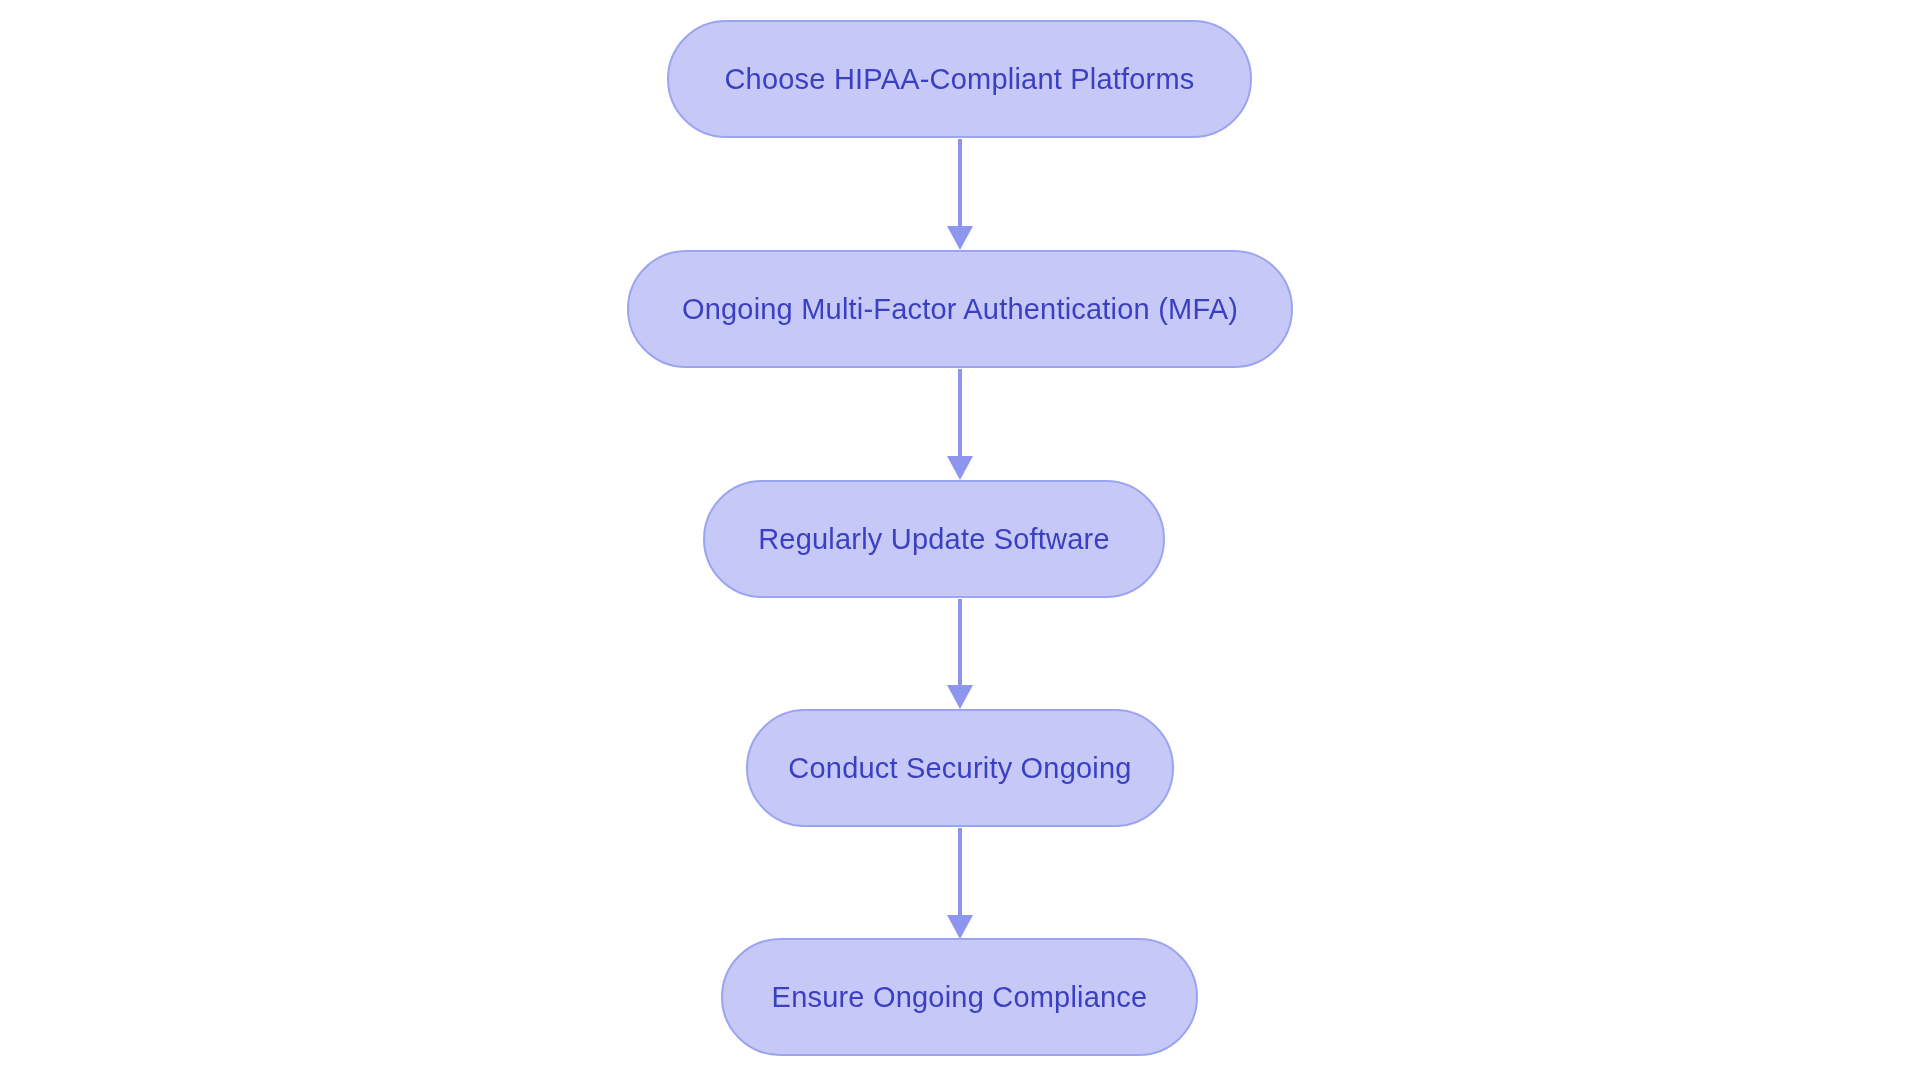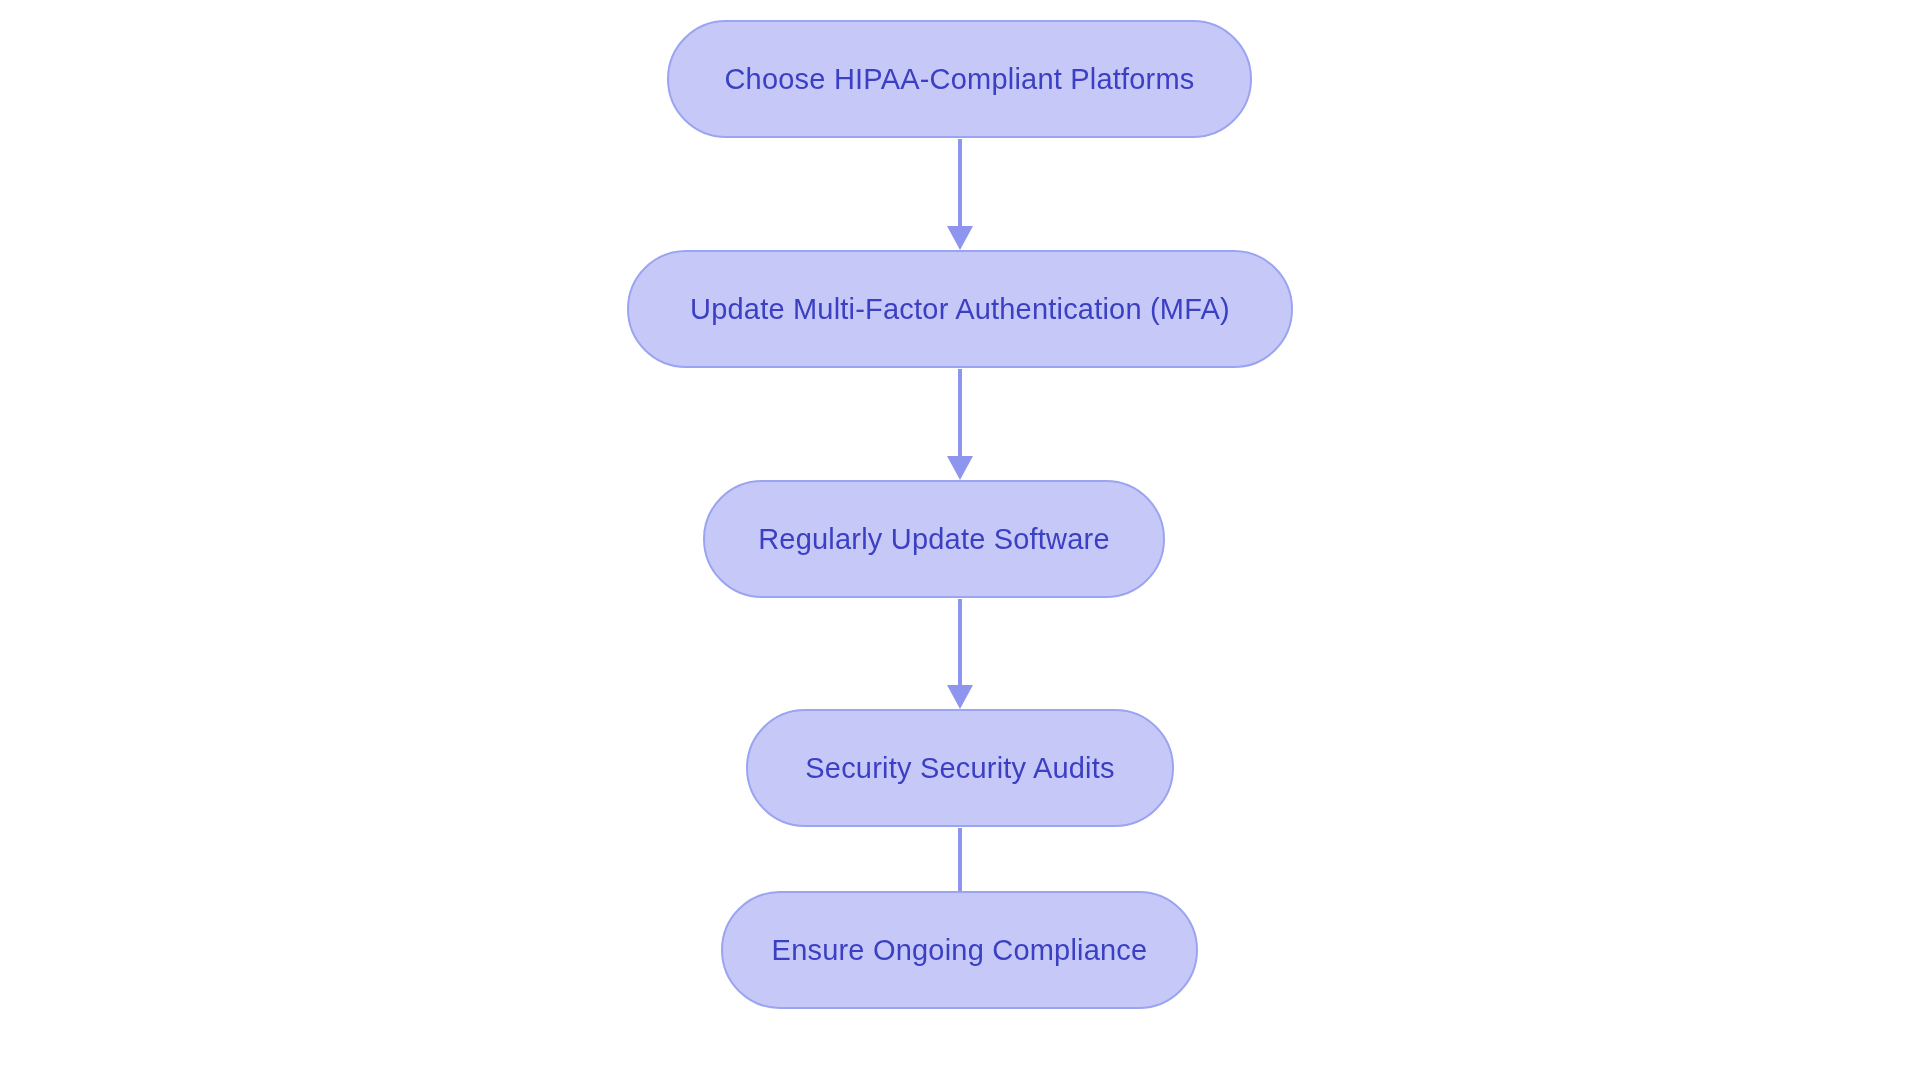--- a/index.html
+++ b/index.html
@@ -38,21 +38,21 @@
     font-size: 29px;
     letter-spacing: 0.2px;
     white-space: nowrap;
     text-align: center;
   }
 
   .node-1 { left: 667px; top: 20px;  width: 585px; }
   .node-2 { left: 627px; top: 250px; width: 666px; }
   .node-3 { left: 703px; top: 480px; width: 462px; }
   .node-4 { left: 746px; top: 709px; width: 428px; }
-  .node-5 { left: 721px; top: 891px; width: 477px; }
+  .node-5 { left: 721px; top: 938px; width: 477px; }
 
   .flow-arrow {
     position: absolute;
     left: 947px;
     width: 26px;
   }
   .arrow-1 { top: 139px; height: 111px; }
   .arrow-2 { top: 369px; height: 111px; }
   .arrow-3 { top: 599px; height: 110px; }
   .arrow-4 { top: 828px; height: 111px; }
@@ -84,39 +84,39 @@
   <div class="flow-node node-1">
     <span class="node-label">Choose HIPAA-Compliant Platforms</span>
   </div>
 
   <div class="flow-arrow arrow-1">
     <span class="arrow-line"></span>
     <span class="arrow-head"></span>
   </div>
 
   <div class="flow-node node-2">
-    <span class="node-label">Update Multi-Factor Authentication (MFA)</span>
+    <span class="node-label">Ongoing Multi-Factor Authentication (MFA)</span>
   </div>
 
   <div class="flow-arrow arrow-2">
     <span class="arrow-line"></span>
     <span class="arrow-head"></span>
   </div>
 
   <div class="flow-node node-3">
     <span class="node-label">Regularly Update Software</span>
   </div>
 
   <div class="flow-arrow arrow-3">
     <span class="arrow-line"></span>
     <span class="arrow-head"></span>
   </div>
 
   <div class="flow-node node-4">
-    <span class="node-label">Security Security Audits</span>
+    <span class="node-label">Conduct Security Ongoing</span>
   </div>
 
   <div class="flow-arrow arrow-4">
     <span class="arrow-line"></span>
     <span class="arrow-head"></span>
   </div>
 
   <div class="flow-node node-5">
     <span class="node-label">Ensure Ongoing Compliance</span>
   </div>

